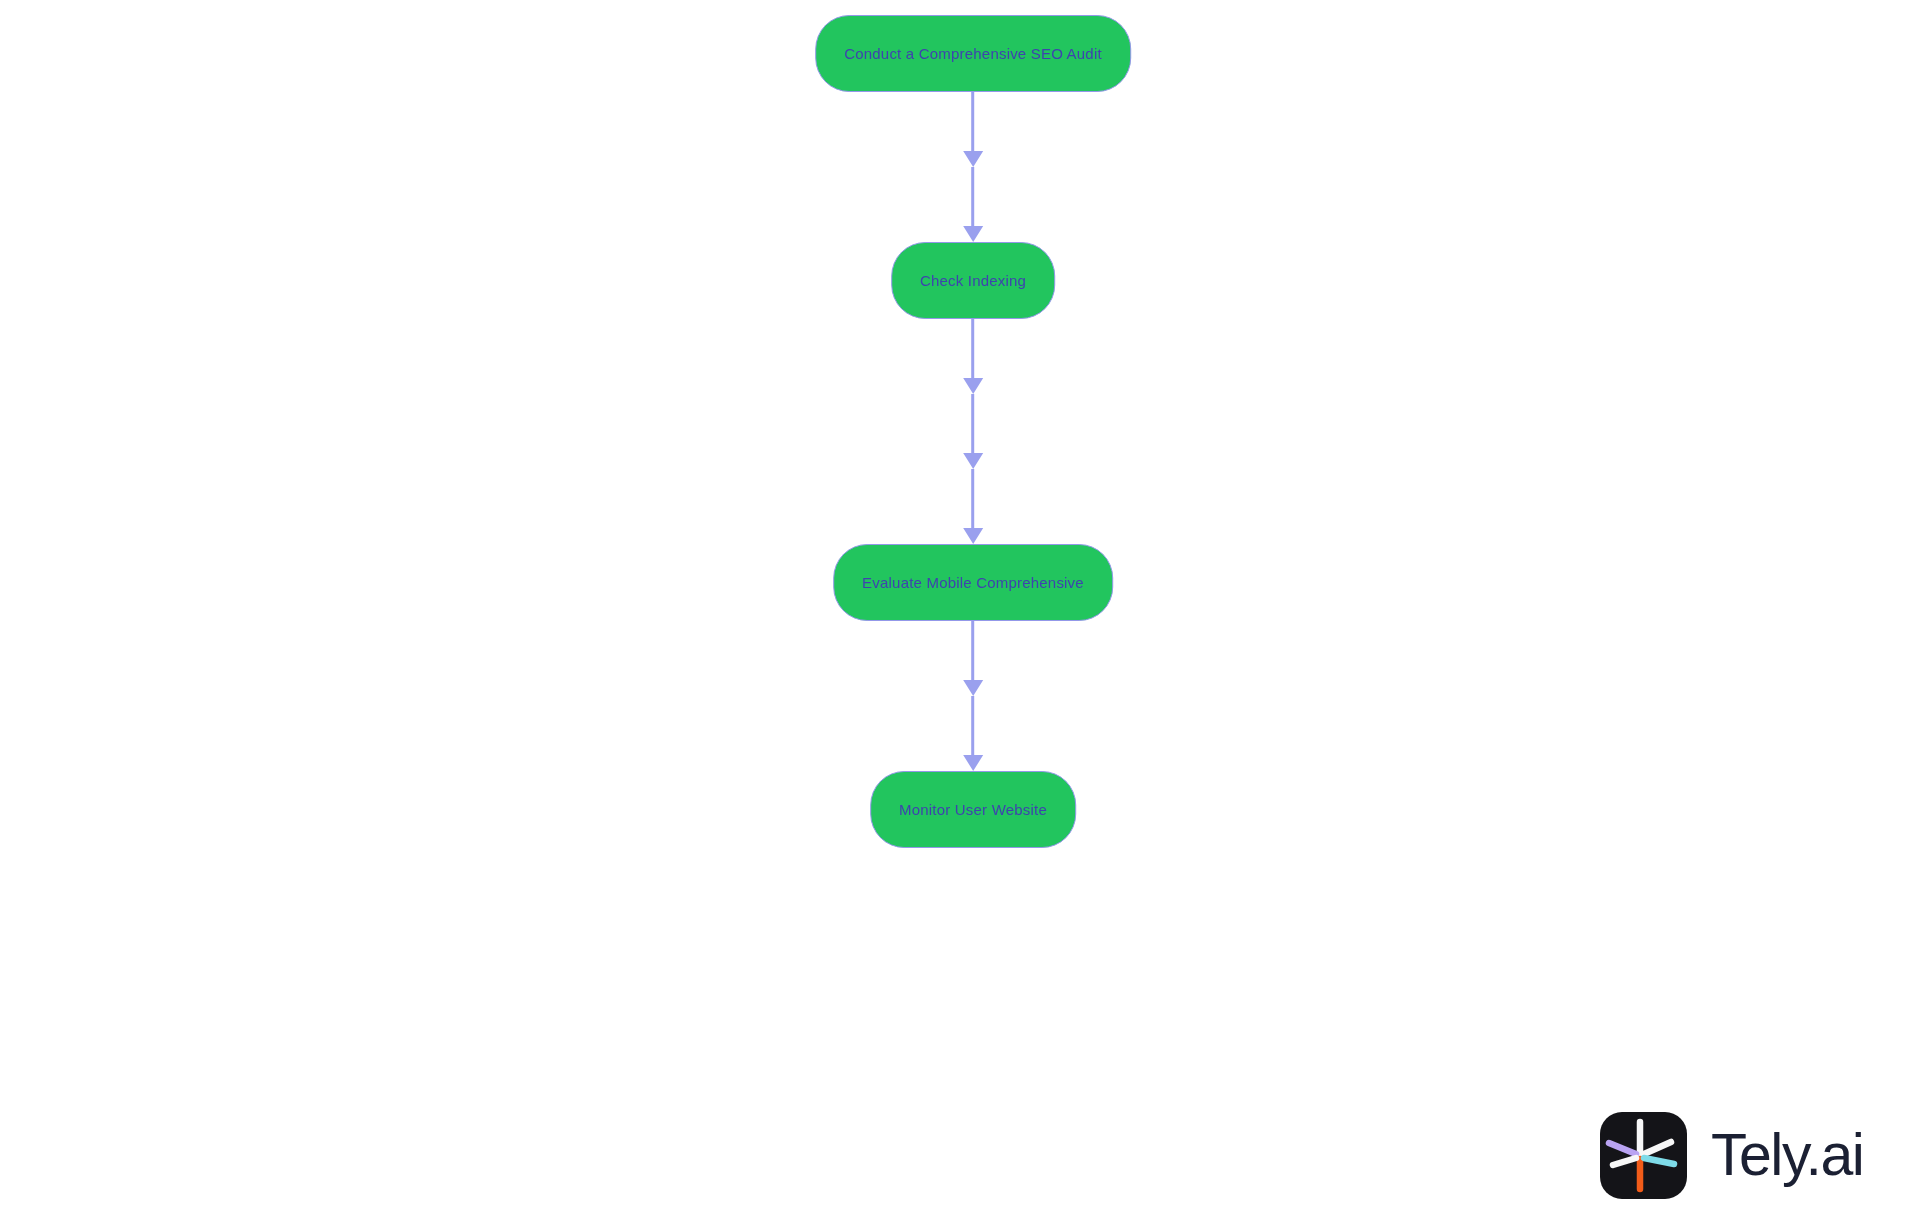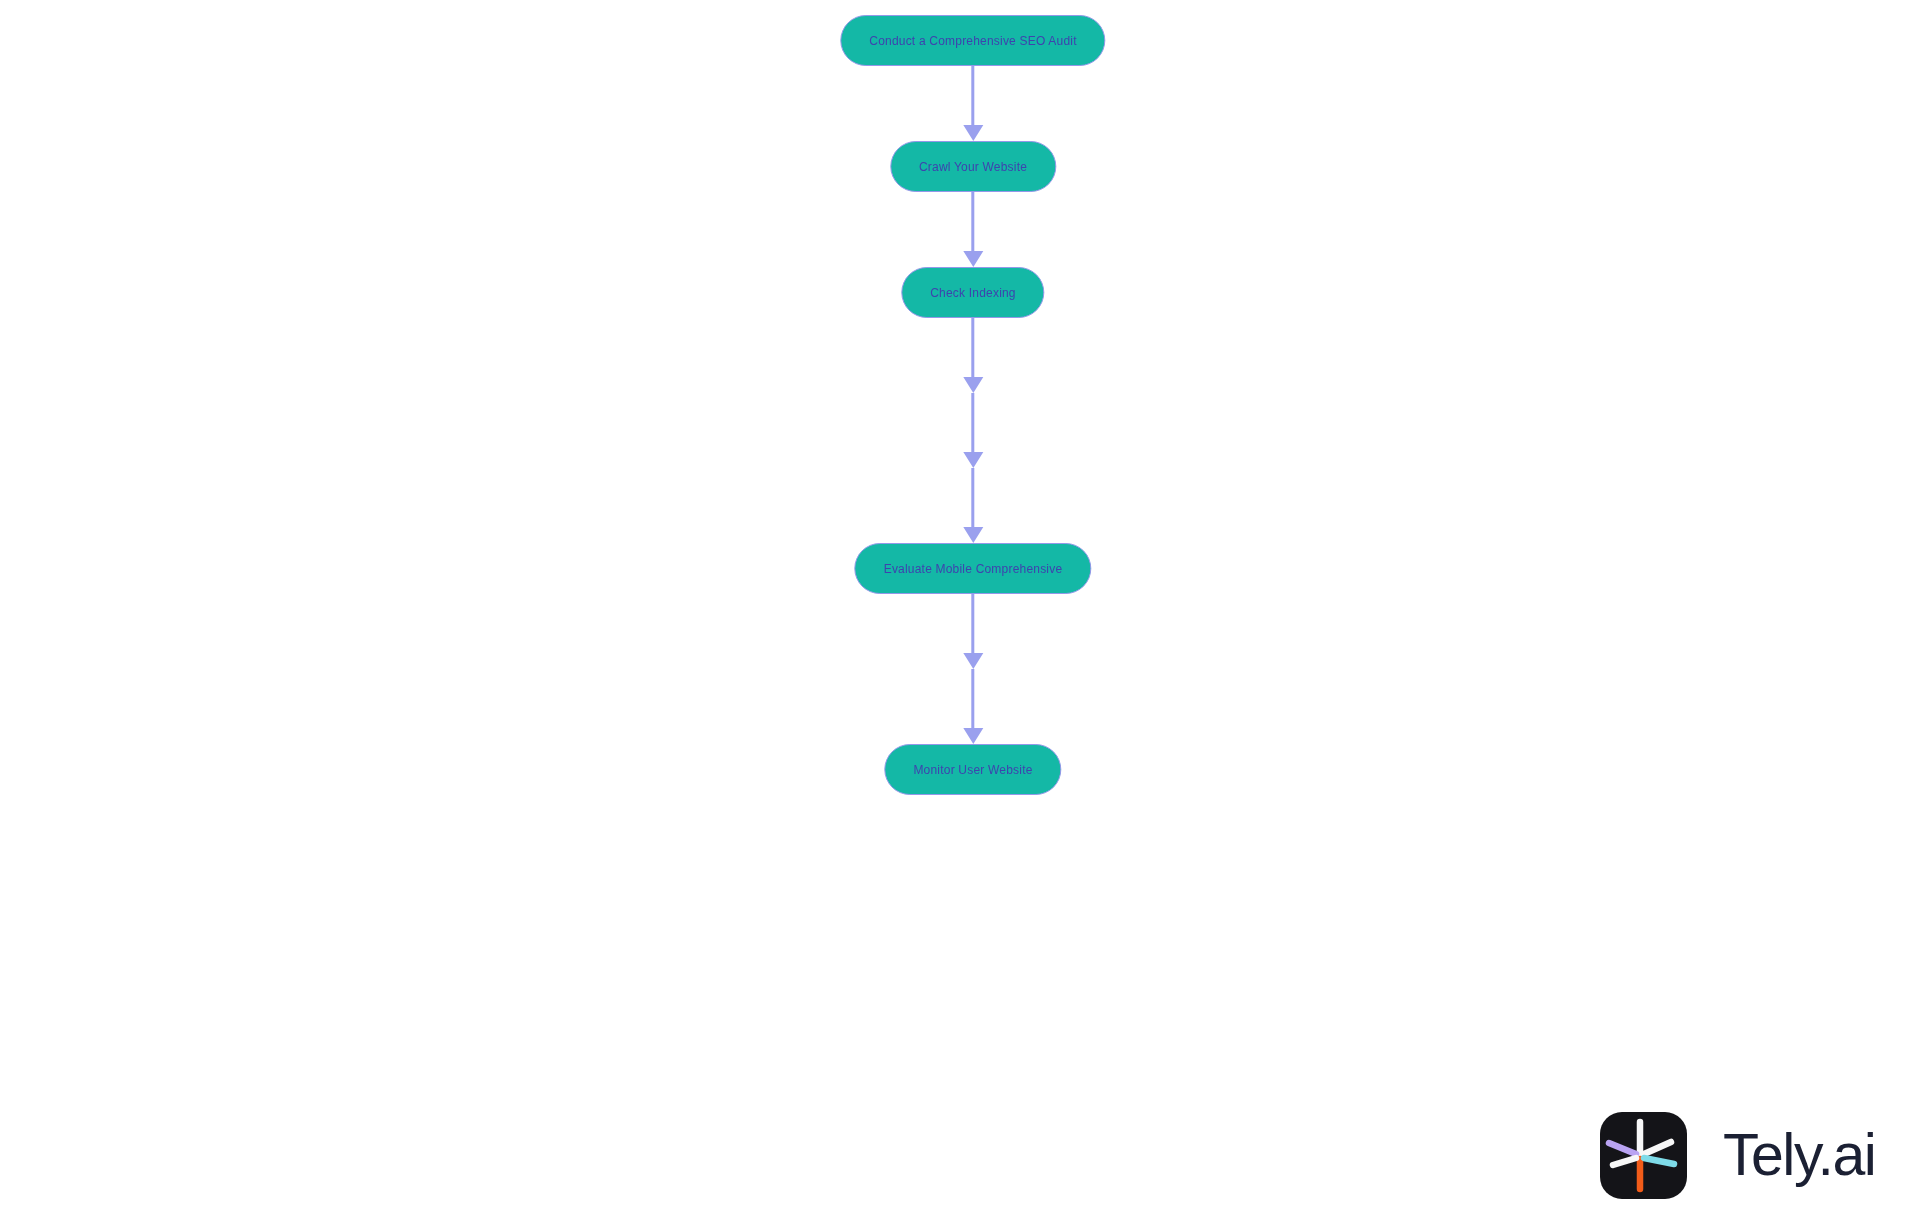--- a/index.html
+++ b/index.html
@@ -22,30 +22,30 @@
     position: absolute;
     left: 973px;
     top: 15px;
     transform: translateX(-50%);
     display: flex;
     flex-direction: column;
     align-items: center;
   }
   .node {
     box-sizing: border-box;
-    height: 51px;
+    height: 77px;
     padding: 0 28px;
     display: flex;
     align-items: center;
     justify-content: center;
-    background: #14b8a6;
+    background: #22c55e;
     border: 1.5px solid #9398e9;
     border-radius: 34px;
     color: #3e43ae;
-    font-size: 12px;
+    font-size: 15px;
     letter-spacing: 0.2px;
     white-space: nowrap;
   }
   .connector {
     height: 75px;
     width: 22px;
     display: flex;
     flex-direction: column;
     align-items: center;
   }
@@ -61,21 +61,21 @@
     border-right: 10px solid transparent;
     border-top: 16px solid #9aa0ee;
   }
   
   .brand {
     position: absolute;
     left: 1600px;
     top: 1112px;
     display: flex;
     align-items: center;
-    gap: 36px;
+    gap: 24px;
   }
   .brand-icon {
     width: 87px;
     height: 87px;
     display: block;
   }
   .brand-text {
     color: #1b2033;
     font-size: 59px;
     font-weight: 500;
@@ -90,21 +90,20 @@
 
   <div class="flow">
 
     <div class="node">Conduct a Comprehensive SEO Audit</div>
 
     <div class="connector">
       <div class="line"></div>
         <div class="head"></div>
     </div>
 
-    <div class="node">Crawl Your Website</div>
 
     <div class="connector">
       <div class="line"></div>
         <div class="head"></div>
     </div>
 
     <div class="node">Check Indexing</div>
 
     <div class="connector">
       <div class="line"></div>

